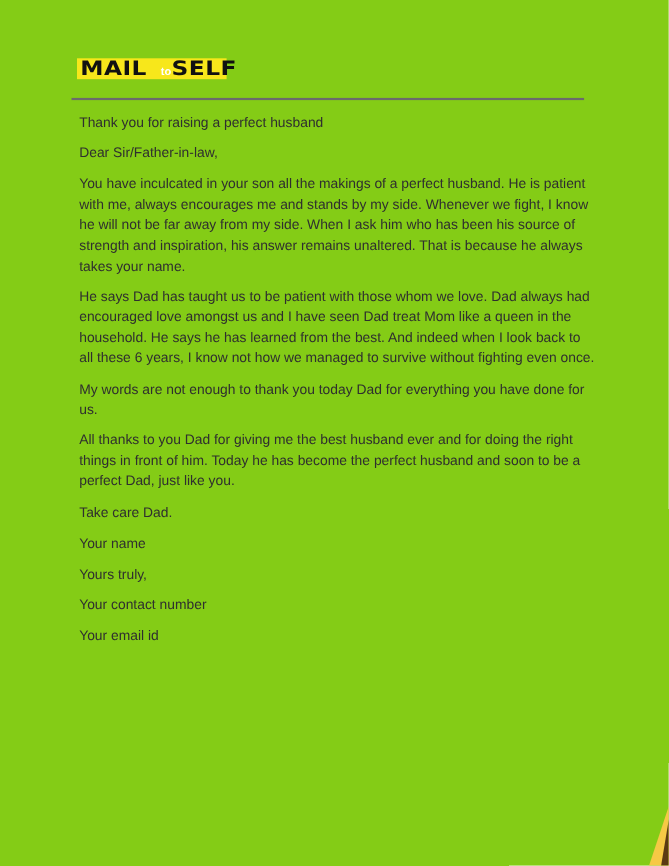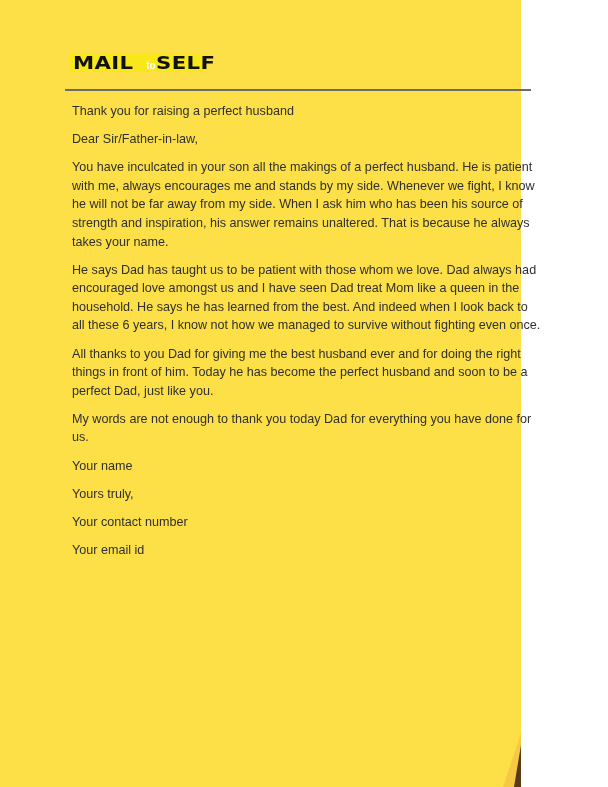--- a/index.html
+++ b/index.html
@@ -11,22 +11,22 @@
       width: 608px;
       height: 787px;
       position: relative;
       overflow: hidden;
       font-family: "Liberation Sans", sans-serif;
       color: #2b2b2b;
     }
     .page {
       position: absolute;
       left: 0; top: 0;
-      width: 521px; height: 787px;
-      background: #fde047;
+      width: 608px; height: 787px;
+      background: #84cc16;
     }
     .logo {
       position: absolute;
       left: 70px;
       top: 53px;
       width: 136px;
       height: 19px;
       background: #f7e71b;
       display: flex;
       align-items: center;
@@ -99,22 +99,23 @@
     <span class="logo-word logo-self">SELF</span>
   </div>
 
   <div class="rule"></div>
 
   <div class="content">
     <p>Thank you for raising a perfect husband</p>
     <p>Dear Sir/Father-in-law,</p>
     <p>You have inculcated in your son all the makings of a perfect husband. He is patient with me, always encourages me and stands by my side. Whenever we fight, I know he will not be far away from my side. When I ask him who has been his source of strength and inspiration, his answer remains unaltered. That is because he always takes your name.</p>
     <p>He says Dad has taught us to be patient with those whom we love. Dad always had encouraged love amongst us and I have seen Dad treat Mom like a queen in the household. He says he has learned from the best. And indeed when I look back to all these 6 years, I know not how we managed to survive without fighting even once.</p>
+    <p>My words are not enough to thank you today Dad for everything you have done for us.</p>
     <p>All thanks to you Dad for giving me the best husband ever and for doing the right things in front of him. Today he has become the perfect husband and soon to be a perfect Dad, just like you.</p>
-    <p>My words are not enough to thank you today Dad for everything you have done for us.</p>
+    <p>Take care Dad.</p>
     <p>Your name</p>
     <p>Yours truly,</p>
     <p>Your contact number</p>
     <p>Your email id</p>
   </div>
 
   <svg class="corner" viewBox="0 0 40 90" preserveAspectRatio="none">
     <polygon points="40,36 40,90 22,90" fill="#f6c945"></polygon>
     <polygon points="40,48 40,90 33,90" fill="#5a3a12"></polygon>
   </svg>

